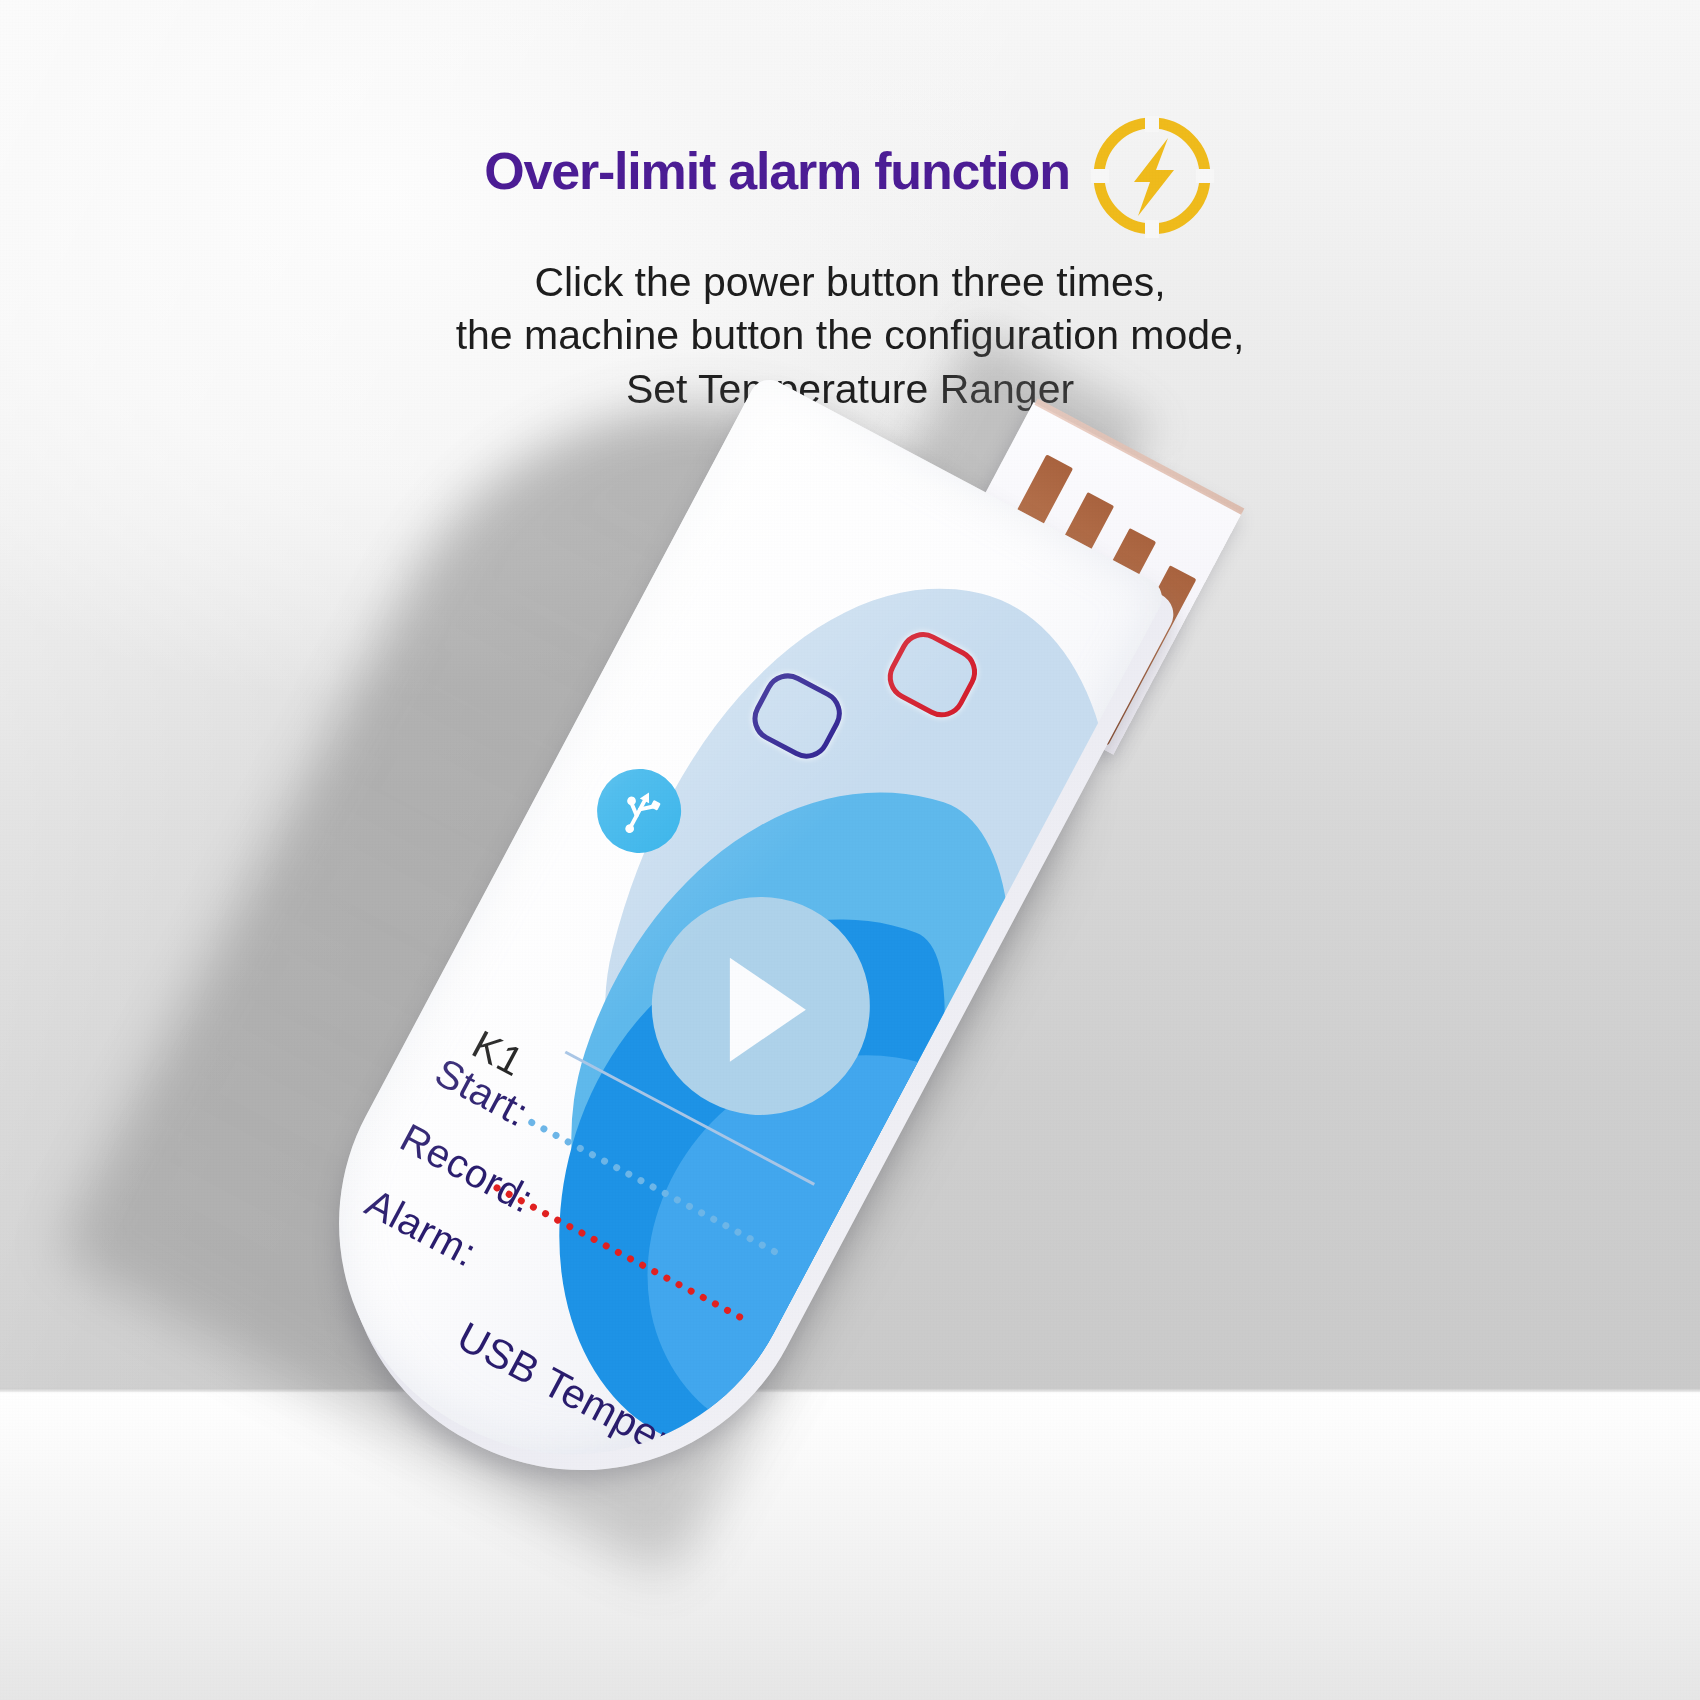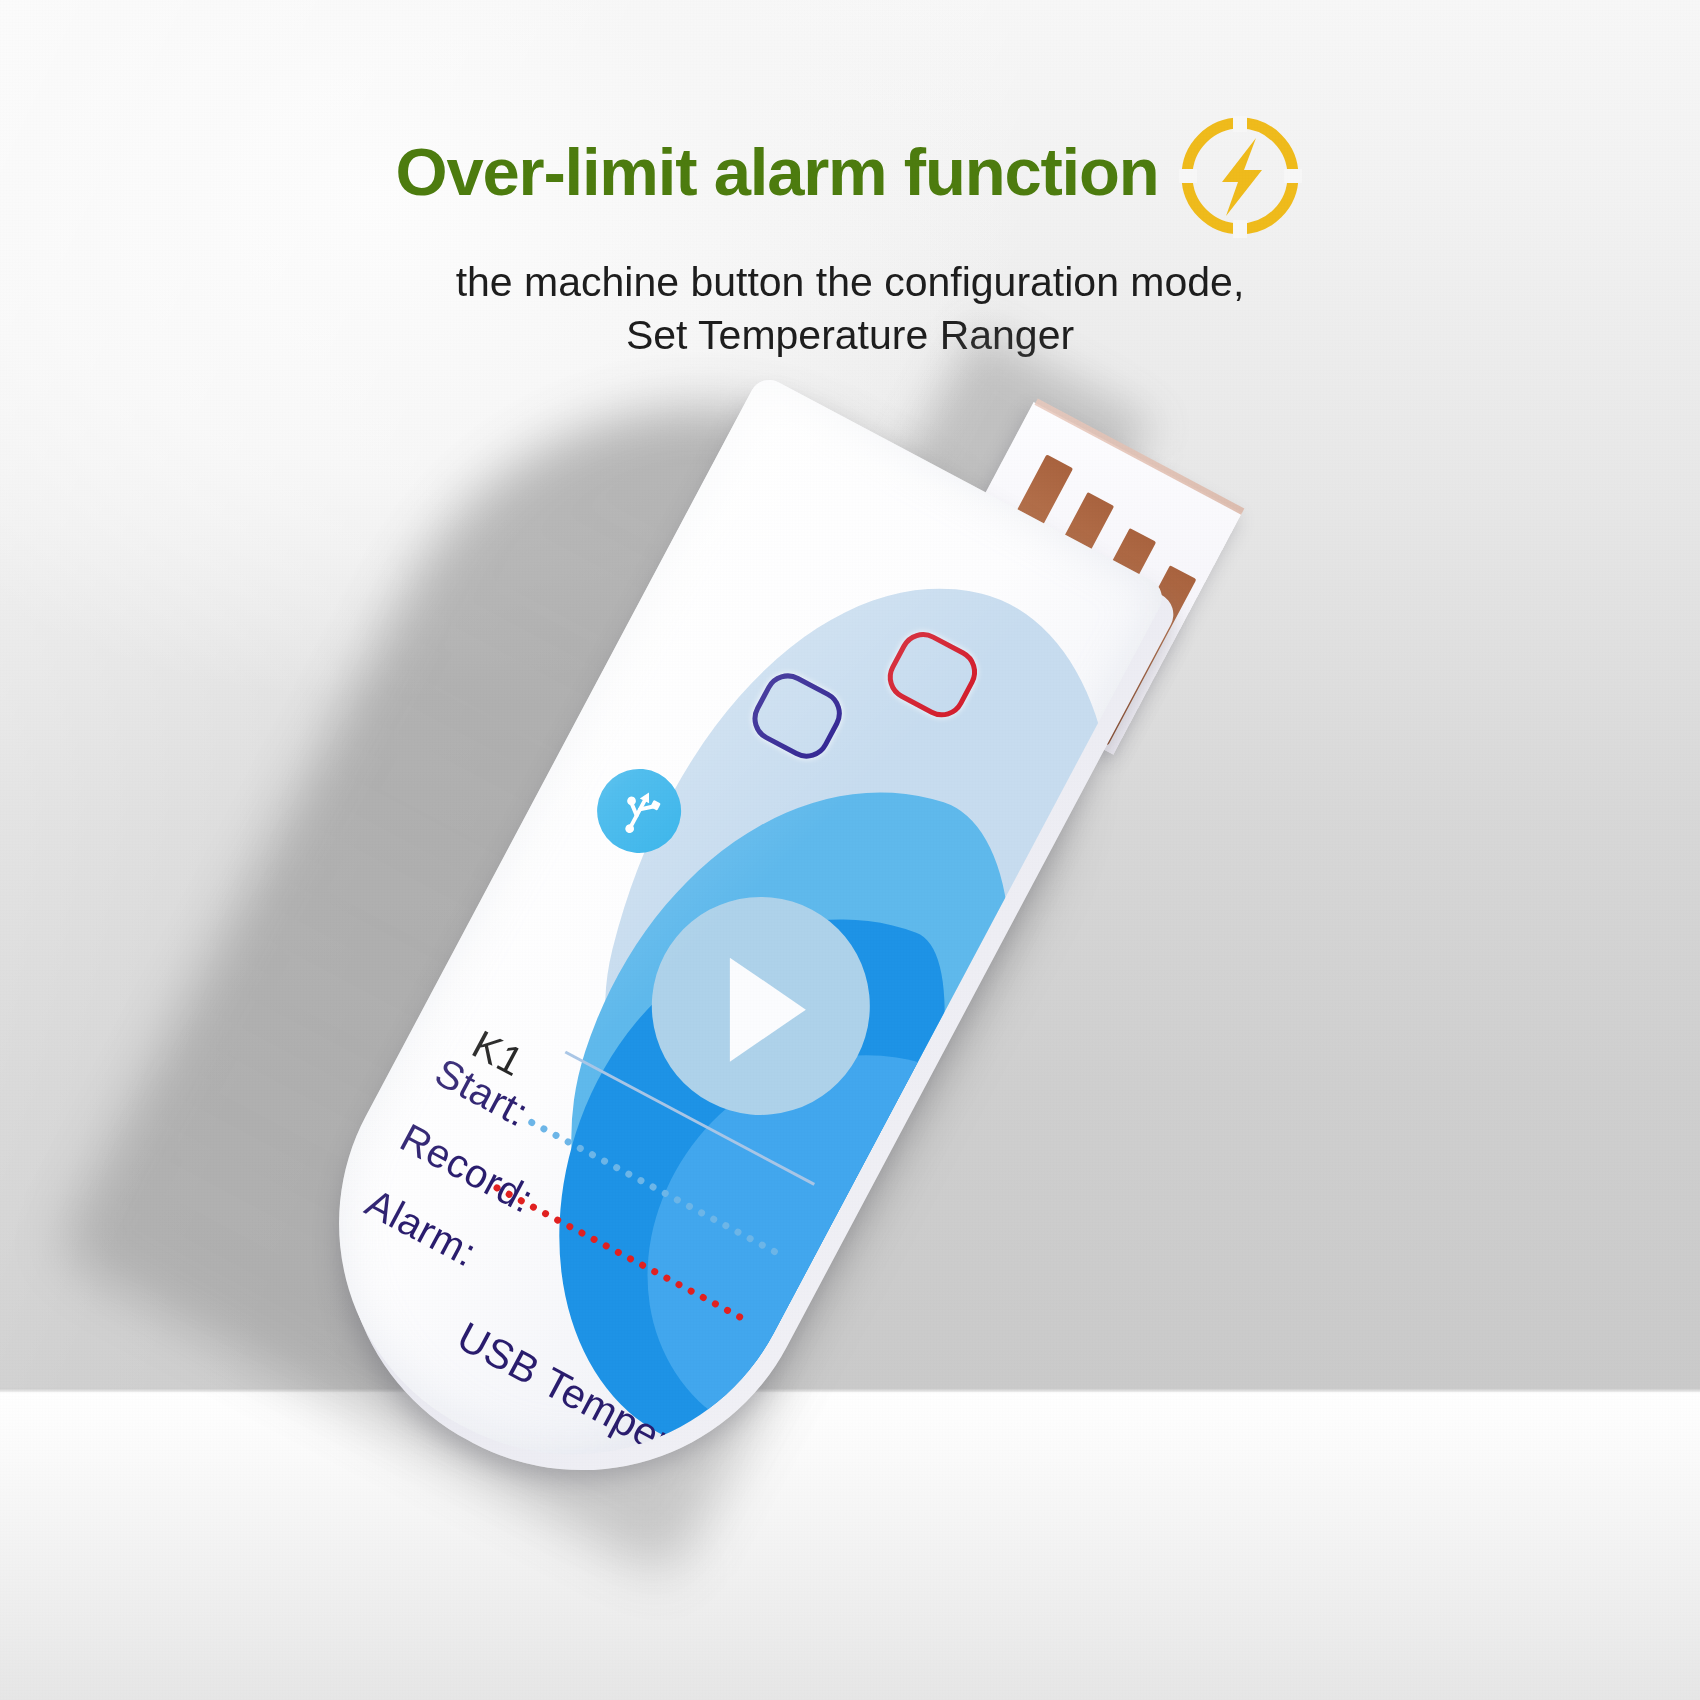--- a/index.html
+++ b/index.html
@@ -41,21 +41,21 @@
   }
 
   
   .headline-wrap{
     position:absolute;left:0;top:108px;width:1700px;text-align:center;
   }
   .headline-row{
     display:flex;align-items:center;justify-content:center;gap:18px;
   }
   .headline{
-    font-size:67px;font-weight:bold;color:#4d7c0f;letter-spacing:-1.2px;
+    font-size:52px;font-weight:bold;color:#4c1d95;letter-spacing:-1.2px;
     line-height:1.02;white-space:nowrap;text-align:center;
   }
   .bolt-badge{
     width:128px;height:128px;flex:0 0 128px;position:relative;top:4px;
   }
   .subline{
     margin-top:20px;font-size:41px;color:#1e1e1e;line-height:1.30;font-weight:normal;
   }
   .subline div{white-space:nowrap;}
 
@@ -234,20 +234,21 @@
           </g>
           <rect x="57" y="4" width="14" height="16" fill="#f7f7f7"></rect>
           <rect x="57" y="108" width="14" height="18" fill="#f7f7f7"></rect>
           <rect x="3" y="57" width="18" height="14" fill="#f7f7f7"></rect>
           <rect x="108" y="57" width="18" height="14" fill="#f7f7f7"></rect>
           <path d="M80 26 L46 70 L62 70 L50 104 L86 58 L68 58 Z" fill="#efbb1c"></path>
         </svg>
       </div>
     </div>
     <div class="subline">
+      <div>Click the power button three times,</div>
       <div>the machine button the configuration mode,</div>
       <div>Set Temperature Ranger</div>
     </div>
   </div>
 
   <div class="device-shadow"></div>
   <div class="device-shadow2"></div>
 
   <div class="usb-plug">
     <div class="usb-pcb"></div>

